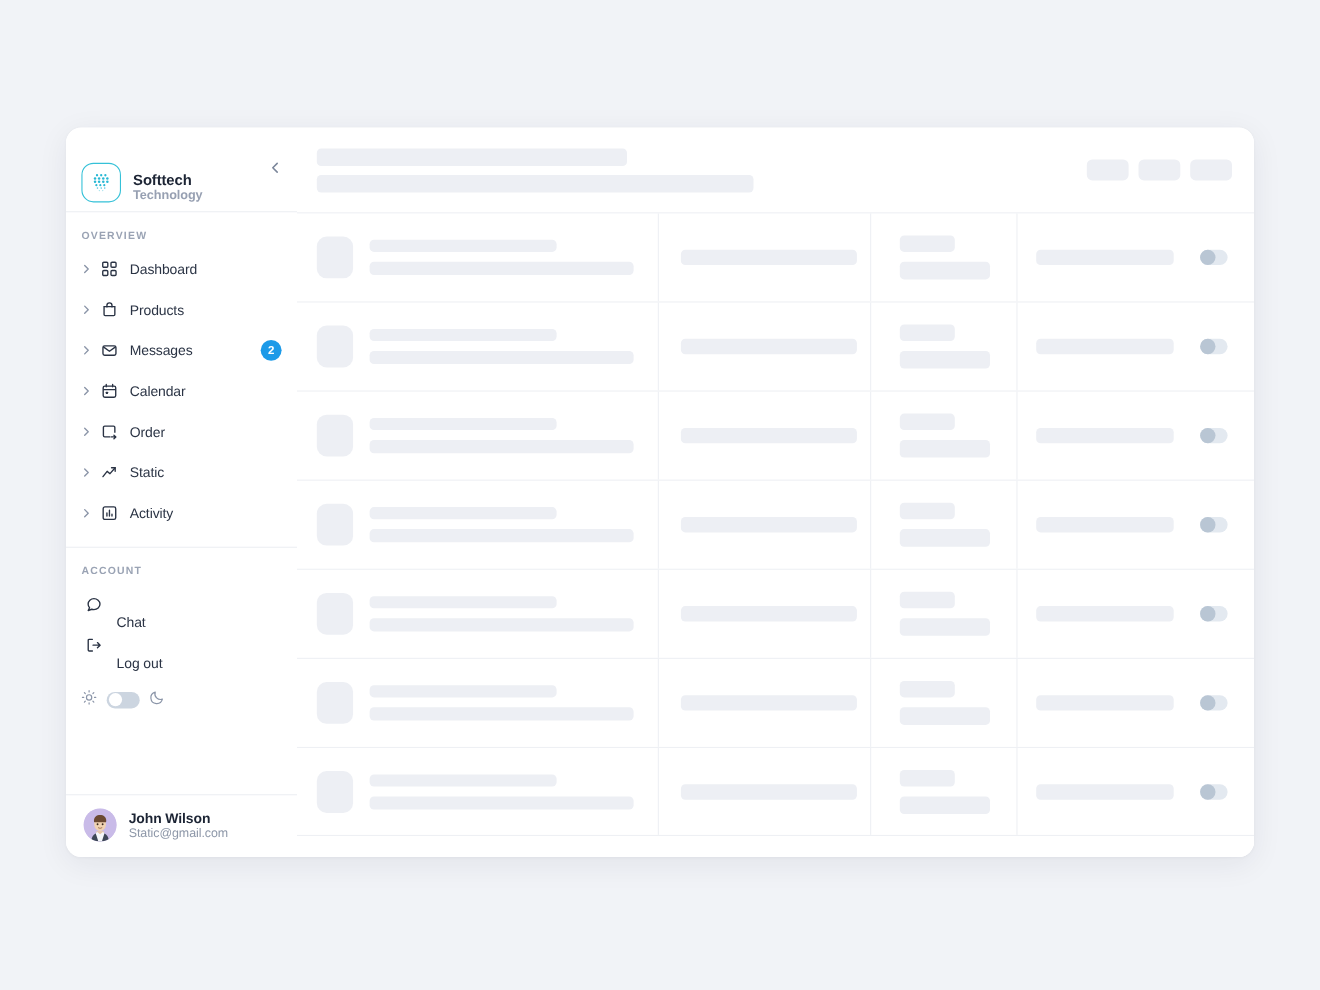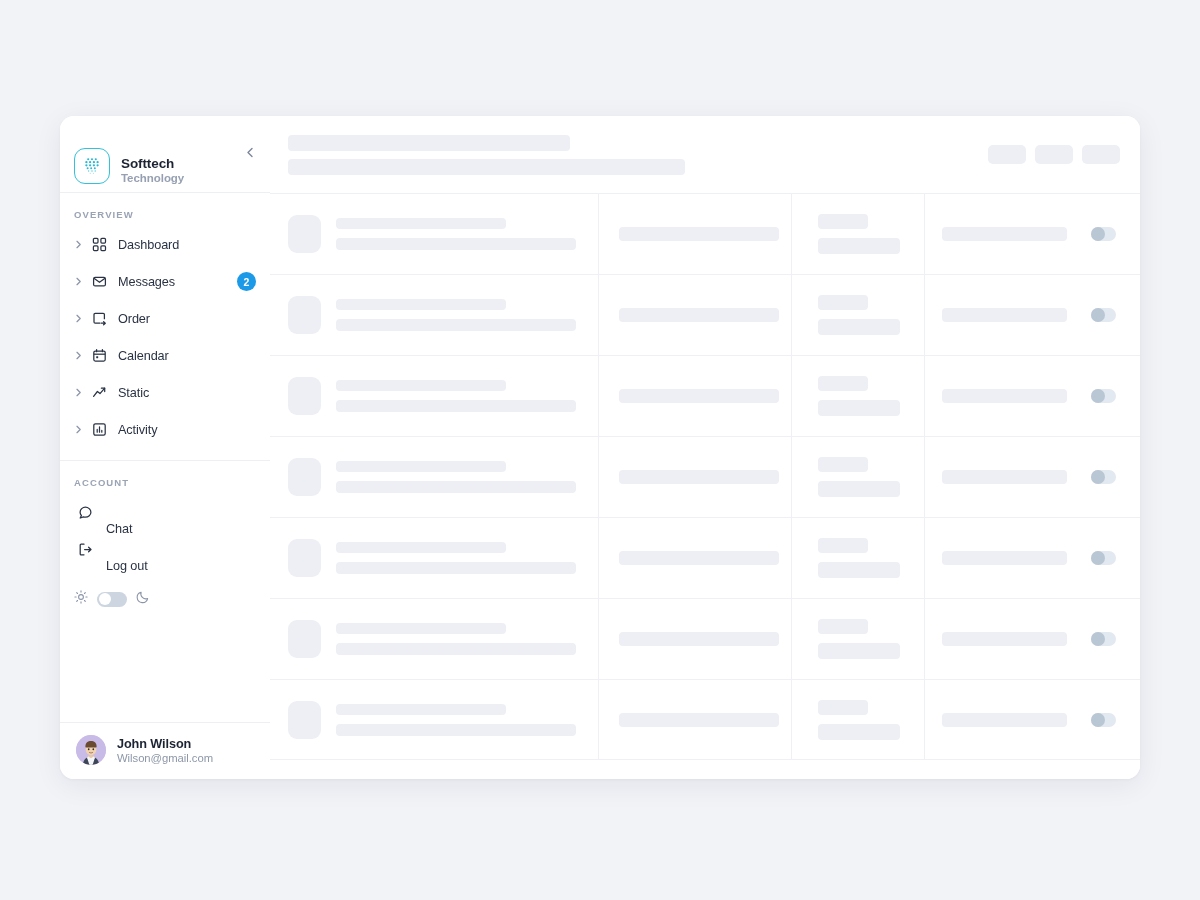--- a/index.html
+++ b/index.html
@@ -383,67 +383,81 @@
           <svg width="15" height="15" viewBox="0 0 15 15" fill="none" stroke="#2a3344" stroke-width="1.25">
             <rect x="1.4" y="1.4" width="4.6" height="4.6" rx="1"></rect>
               <rect x="8.9" y="1.4" width="4.6" height="4.6" rx="1"></rect>
             <rect x="1.4" y="8.9" width="4.6" height="4.6" rx="1"></rect>
               <rect x="8.9" y="8.9" width="4.6" height="4.6" rx="1"></rect>
           </svg>
         </span>
         <span class="nav-label">Dashboard</span>
       </div>
 
-
       <div class="nav-item">
         <span class="nav-chev">
           <svg width="9" height="9" viewBox="0 0 9 9">
               <path d="M3 1.3 L6.2 4.5 L3 7.7" fill="none" stroke="#8b95a8" stroke-width="1.25" stroke-linecap="round" stroke-linejoin="round"></path>
             </svg>
         </span>
         <span class="nav-icon">
           <svg width="15" height="15" viewBox="0 0 15 15" fill="none" stroke="#2a3344" stroke-width="1.25">
-            <rect x="1.6" y="3.4" width="11.8" height="8.5" rx="1.5"></rect>
-            <path d="M2.3 4.6 L7.5 8.3 L12.7 4.6" stroke-linecap="round" stroke-linejoin="round"></path>
-          </svg>
-        </span>
-        <span class="nav-label">Messages</span>
-        <span class="nav-badge">2</span>
+            <path d="M2.6 4.8 h9.8 v7.1 a1 1 0 0 1 -1 1 h-7.8 a1 1 0 0 1 -1 -1 z"></path>
+            <path d="M5.2 5 V3.6 a2.3 2.3 0 0 1 4.6 0 V5" stroke-linecap="round"></path>
+          </svg>
+        </span>
+        <span class="nav-label">Products</span>
       </div>
 
       <div class="nav-item">
         <span class="nav-chev">
           <svg width="9" height="9" viewBox="0 0 9 9">
               <path d="M3 1.3 L6.2 4.5 L3 7.7" fill="none" stroke="#8b95a8" stroke-width="1.25" stroke-linecap="round" stroke-linejoin="round"></path>
             </svg>
         </span>
         <span class="nav-icon">
           <svg width="15" height="15" viewBox="0 0 15 15" fill="none" stroke="#2a3344" stroke-width="1.25">
-            <path d="M12.4 8.3 V3.6 a1.2 1.2 0 0 0 -1.2 -1.2 H3.2 A1.2 1.2 0 0 0 2 3.6 v7.4 a1.2 1.2 0 0 0 1.2 1.2 h5.2"></path>
-            <path d="M9.3 12.2 h3.8 M11.6 10.6 L13.3 12.2 L11.6 13.8" stroke-linecap="round" stroke-linejoin="round"></path>
-          </svg>
-        </span>
-        <span class="nav-label">Order</span>
+            <rect x="1.6" y="3.4" width="11.8" height="8.5" rx="1.5"></rect>
+            <path d="M2.3 4.6 L7.5 8.3 L12.7 4.6" stroke-linecap="round" stroke-linejoin="round"></path>
+          </svg>
+        </span>
+        <span class="nav-label">Messages</span>
+        <span class="nav-badge">2</span>
       </div>
 
       <div class="nav-item">
         <span class="nav-chev">
           <svg width="9" height="9" viewBox="0 0 9 9">
               <path d="M3 1.3 L6.2 4.5 L3 7.7" fill="none" stroke="#8b95a8" stroke-width="1.25" stroke-linecap="round" stroke-linejoin="round"></path>
             </svg>
         </span>
         <span class="nav-icon">
           <svg width="15" height="15" viewBox="0 0 15 15" fill="none" stroke="#2a3344" stroke-width="1.25">
             <rect x="1.8" y="3" width="11.4" height="10.1" rx="1.5"></rect>
             <path d="M1.8 6.2 h11.4"></path>
             <path d="M4.6 1.6 v2.1 M10.4 1.6 v2.1" stroke-linecap="round"></path>
             <rect x="4.2" y="8.2" width="2" height="2" rx="0.4" fill="#2a3344" stroke="none"></rect>
           </svg>
         </span>
         <span class="nav-label">Calendar</span>
+      </div>
+
+      <div class="nav-item">
+        <span class="nav-chev">
+          <svg width="9" height="9" viewBox="0 0 9 9">
+              <path d="M3 1.3 L6.2 4.5 L3 7.7" fill="none" stroke="#8b95a8" stroke-width="1.25" stroke-linecap="round" stroke-linejoin="round"></path>
+            </svg>
+        </span>
+        <span class="nav-icon">
+          <svg width="15" height="15" viewBox="0 0 15 15" fill="none" stroke="#2a3344" stroke-width="1.25">
+            <path d="M12.4 8.3 V3.6 a1.2 1.2 0 0 0 -1.2 -1.2 H3.2 A1.2 1.2 0 0 0 2 3.6 v7.4 a1.2 1.2 0 0 0 1.2 1.2 h5.2"></path>
+            <path d="M9.3 12.2 h3.8 M11.6 10.6 L13.3 12.2 L11.6 13.8" stroke-linecap="round" stroke-linejoin="round"></path>
+          </svg>
+        </span>
+        <span class="nav-label">Order</span>
       </div>
 
       <div class="nav-item">
         <span class="nav-chev">
           <svg width="9" height="9" viewBox="0 0 9 9">
               <path d="M3 1.3 L6.2 4.5 L3 7.7" fill="none" stroke="#8b95a8" stroke-width="1.25" stroke-linecap="round" stroke-linejoin="round"></path>
             </svg>
         </span>
         <span class="nav-icon">
           <svg width="15" height="15" viewBox="0 0 15 15" fill="none" stroke="#2a3344" stroke-width="1.25" stroke-linecap="round" stroke-linejoin="round">
@@ -529,21 +543,21 @@
           <ellipse cx="15" cy="14.2" rx="5.4" ry="6.2" fill="#f0d3b2"></ellipse>
           <path d="M9.4 11.4 c0 -3.6 2.5 -5.4 5.6 -5.4 s5.6 1.8 5.6 5.4 c0 0.7 -0.3 1.2 -0.7 1.2 h-9.8 c-0.4 0 -0.7 -0.5 -0.7 -1.2 z" fill="#6b4a32"></path>
           <ellipse cx="12.7" cy="14.3" rx="0.85" ry="1" fill="#3a2a1e"></ellipse>
           <ellipse cx="17.3" cy="14.3" rx="0.85" ry="1" fill="#3a2a1e"></ellipse>
           <path d="M13.4 17.6 q1.6 1.1 3.2 0" fill="none" stroke="#9c6b4a" stroke-width="0.8" stroke-linecap="round"></path>
           <path d="M15 23.3 l-2.6 -1.9 l-1.4 1.1 l2.4 7.5 h3.2 l2.4 -7.5 l-1.4 -1.1 z" fill="#f4f6fa"></path>
         </svg>
       </div>
       <div class="profile-text">
         <div class="profile-name">John Wilson</div>
-        <div class="profile-email">Wilson@gmail.com</div>
+        <div class="profile-email">Static@gmail.com</div>
       </div>
     </div>
 
   </aside>
 
   <section class="main">
 
     <div class="main-header">
       <div class="header-bars">
         <div class="sk" style="width:282px;height:16px;"></div>

